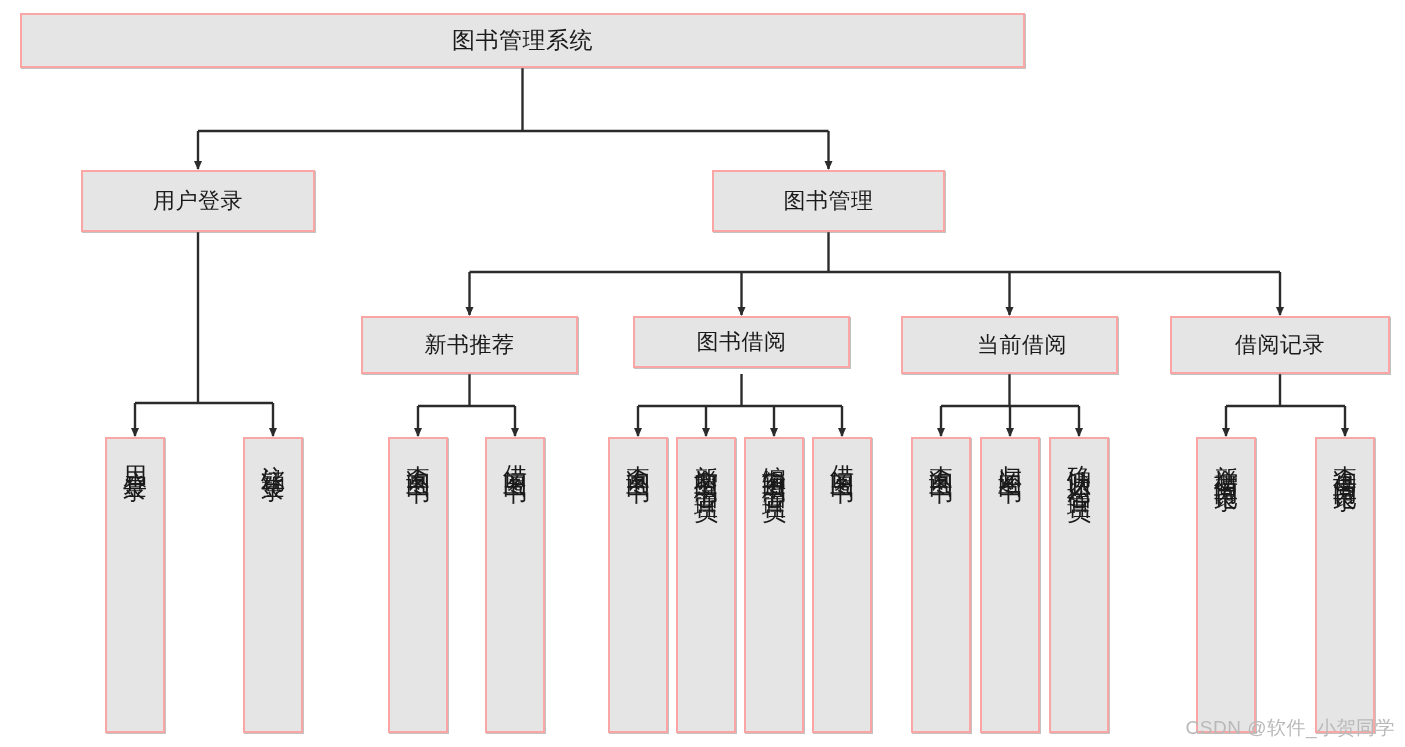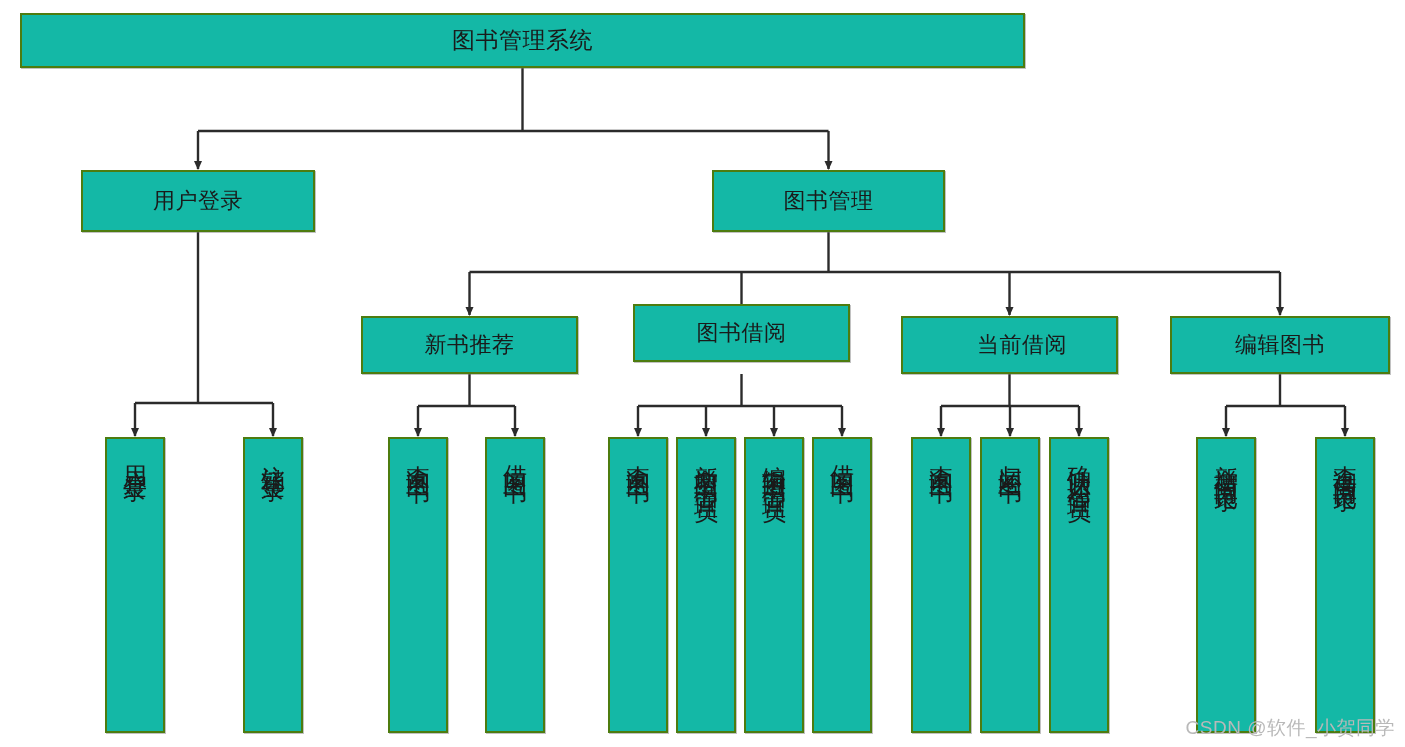--- a/index.html
+++ b/index.html
@@ -21,22 +21,22 @@
     position: absolute;
     left: 0;
     top: 0;
     width: 1405px;
     height: 747px;
     pointer-events: none;
   }
   .node {
     position: absolute;
     box-sizing: border-box;
-    background: #14b8a6;
-    border: 2px solid #4d7c0f;
+    background: #e5e5e5;
+    border: 2px solid #fca5a5;
     display: flex;
     align-items: center;
     justify-content: center;
     color: #1a1a1a;
     box-shadow: 1px 1px 0 rgba(120,120,120,0.45);
   }
   .node .label {
     display: block;
     text-align: center;
     line-height: 1.12;
@@ -120,28 +120,28 @@
       </div>
       <div class="node horizontal level2" style="left: 81px; top: 170px; width: 234px; height: 62px;">
         <span class="label">用户登录</span>
       </div>
       <div class="node horizontal level2" style="left: 712px; top: 170px; width: 233px; height: 62px; justify-content: center;">
         <span class="label">图书管理</span>
       </div>
       <div class="node horizontal level3" style="left: 361px; top: 316px; width: 217px; height: 58px;">
         <span class="label">新书推荐</span>
       </div>
-      <div class="node horizontal level3" style="left: 633px; top: 304px; width: 217px; height: 58px;">
+      <div class="node horizontal level3" style="left: 633px; top: 316px; width: 217px; height: 52px;">
         <span class="label">图书借阅</span>
       </div>
       <div class="node horizontal level3" style="left: 901px; top: 316px; width: 217px; height: 58px; padding-left: 25px;">
         <span class="label">当前借阅</span>
       </div>
       <div class="node horizontal level3" style="left: 1170px; top: 316px; width: 220px; height: 58px;">
-        <span class="label">编辑图书</span>
+        <span class="label">借阅记录</span>
       </div>
       <div class="node vertical leaf" style="left: 105px; top: 437px; width: 60px; height: 296px;">
         <span class="label">用户登录</span>
       </div>
       <div class="node vertical leaf" style="left: 243px; top: 437px; width: 60px; height: 296px;">
         <span class="label">注销登录</span>
       </div>
       <div class="node vertical leaf" style="left: 388px; top: 437px; width: 60px; height: 296px;">
         <span class="label">查询图书</span>
       </div>

